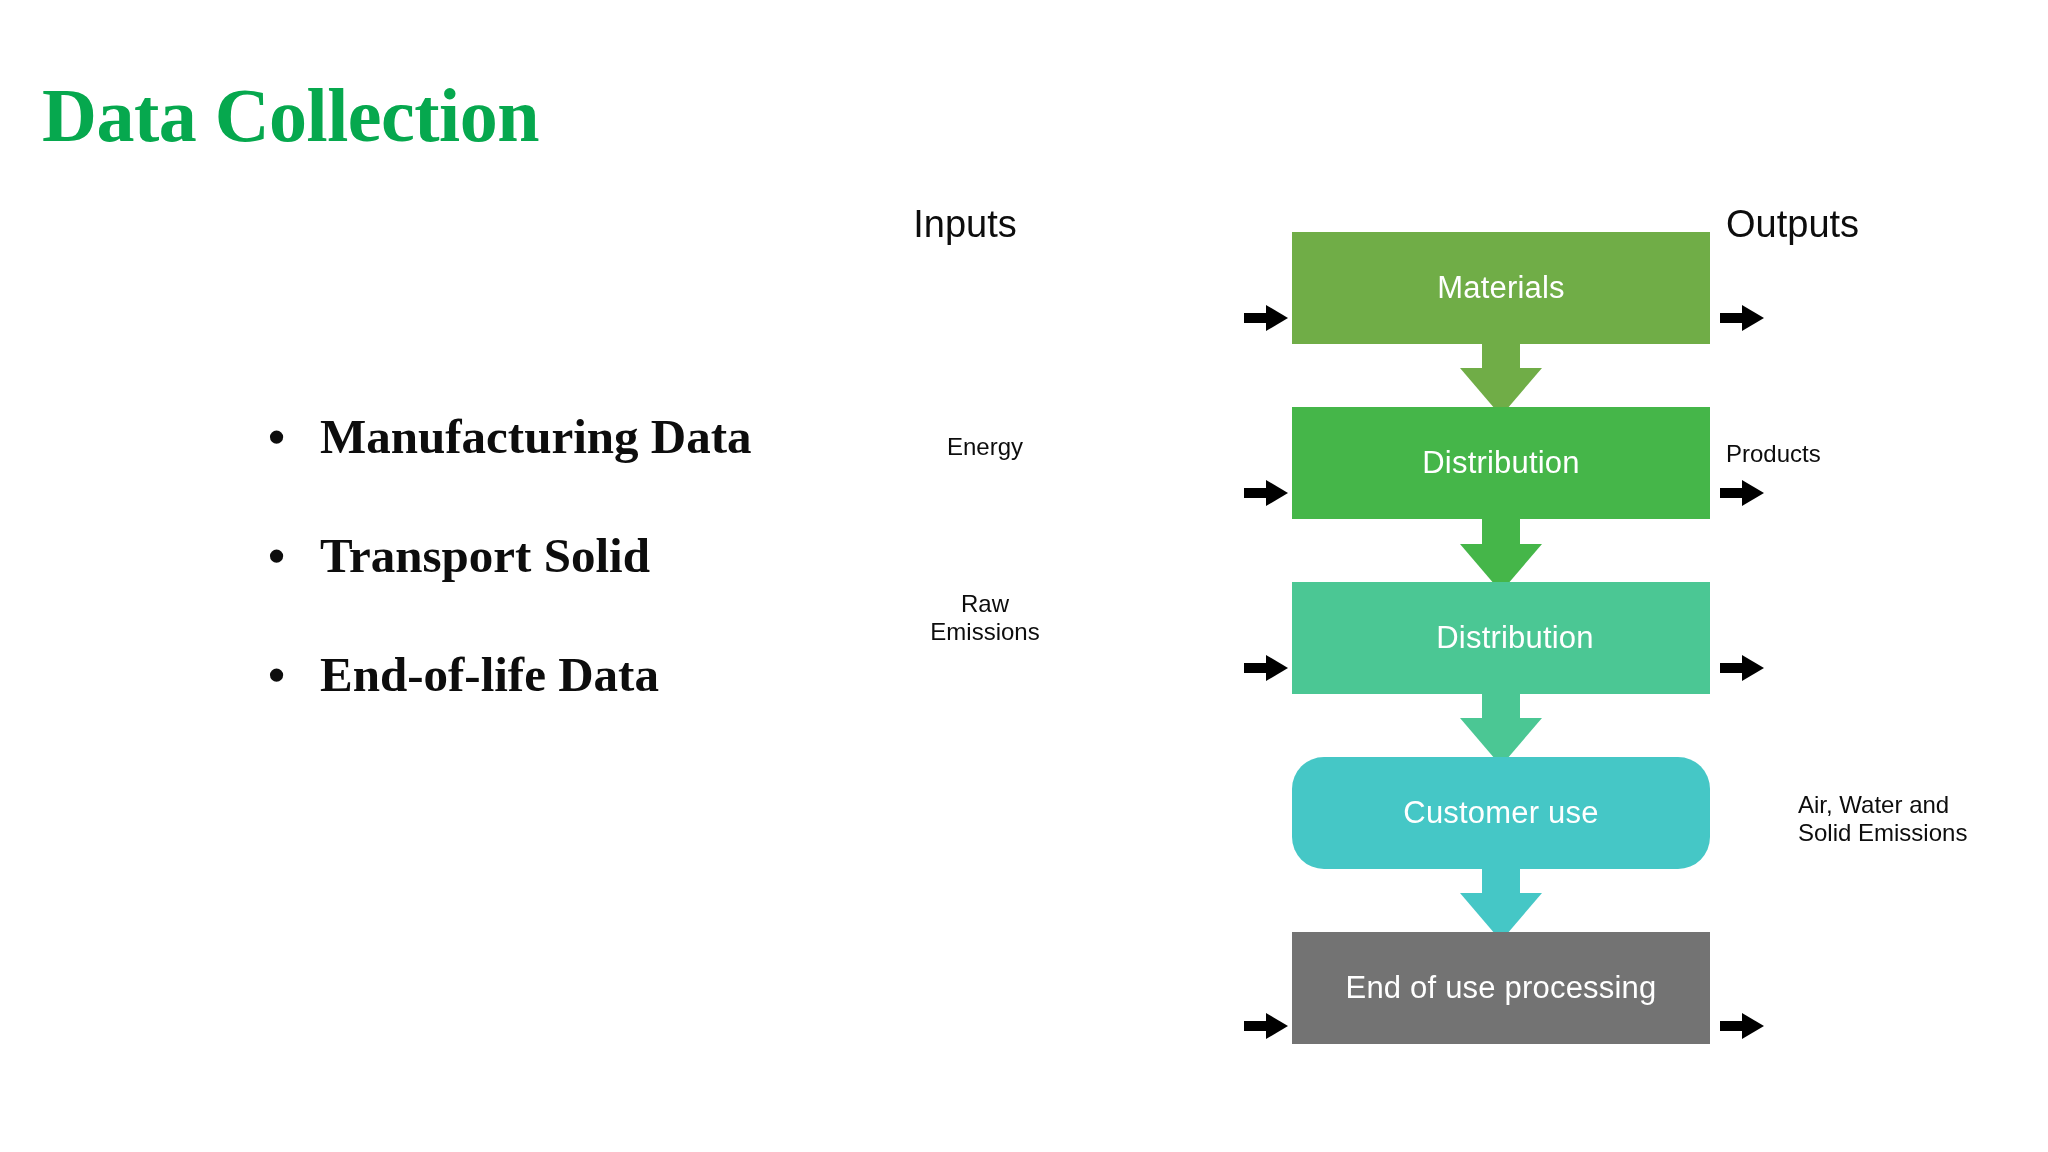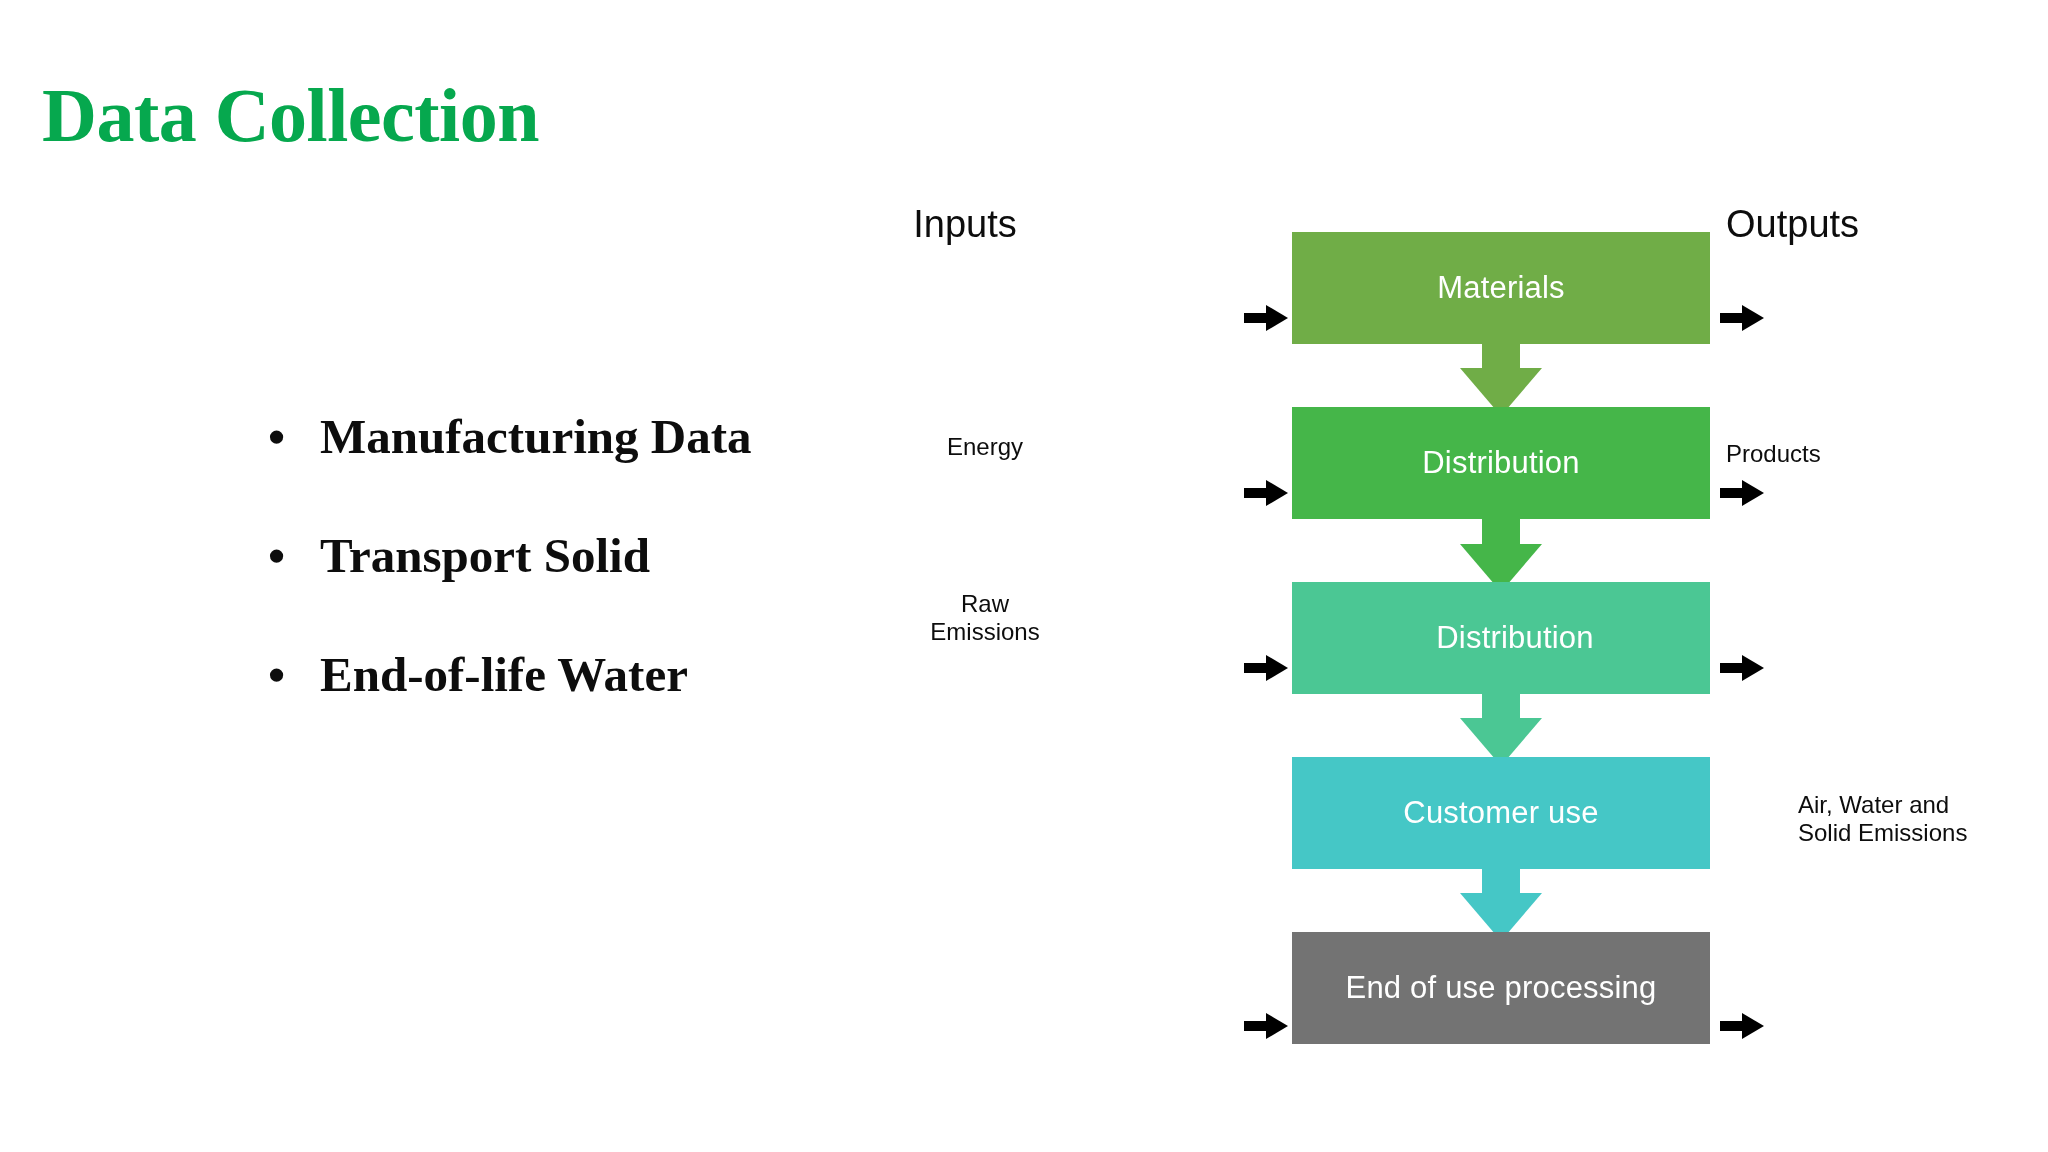--- a/index.html
+++ b/index.html
@@ -156,21 +156,21 @@
     <li>
       <span class="bullet-dot">•</span>
       <span class="bullet-text">Manufacturing Data</span>
     </li>
     <li>
       <span class="bullet-dot">•</span>
       <span class="bullet-text">Transport Solid</span>
     </li>
     <li>
       <span class="bullet-dot">•</span>
-      <span class="bullet-text">End-of-life Water</span>
+      <span class="bullet-text">End-of-life Data</span>
     </li>
   </ul>
 
   <div id="diagram">
 
     <div class="side-label big" style="left:-220px; top:2px; width:330px;">Inputs</div>
     <div class="side-label big" style="left:706px; top:2px; width:330px; text-align:left;">Outputs</div>
 
     <div class="side-label small" style="left:-180px; top:193px; width:290px;">Energy</div>
     <div class="side-label small" style="left:-180px; top:350px; width:290px;">Raw
@@ -199,21 +199,21 @@
 
     <div class="proc-box" style="top:32px; height:112px; background:#70ad47;">
       <span>Materials</span>
     </div>
     <div class="proc-box" style="top:207px; height:112px; background:#45b649;">
       <span>Distribution</span>
     </div>
     <div class="proc-box" style="top:382px; height:112px; background:#4bc794;padding-left:28px;">
       <span>Distribution</span>
     </div>
-    <div class="proc-box" style="top:557px; height:112px; background:#45c7c6;">
+    <div class="proc-box" style="top:557px; height:112px; background:#45c7c6;border-radius:32px;">
       <span>Customer use</span>
     </div>
     <div class="proc-box" style="top:732px; height:112px; background:#737373;">
       <span>End of use processing</span>
     </div>
 
     <div class="h-arrow" style="left:224px; top:105px;">
       <span class="bar"></span>
       <span class="tip"></span>
     </div>

